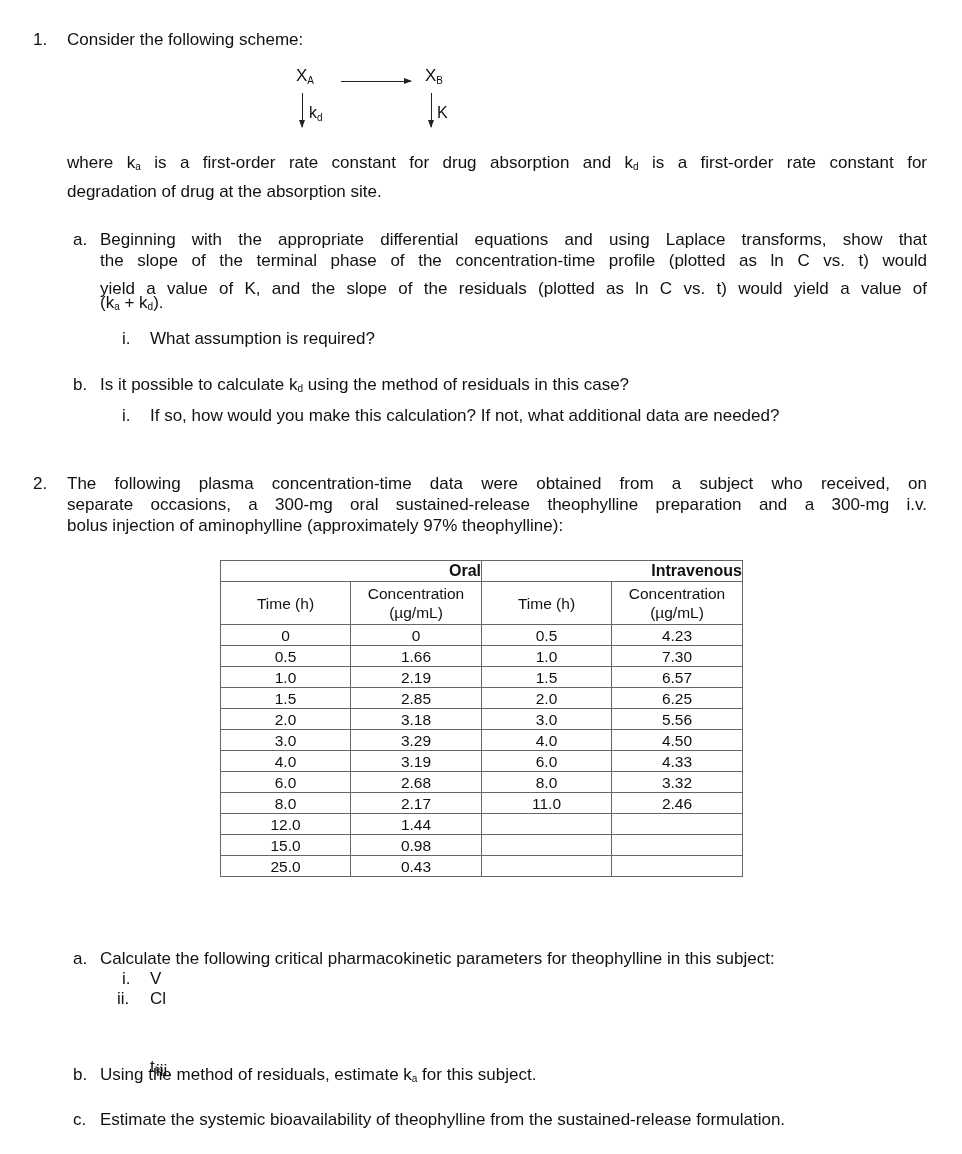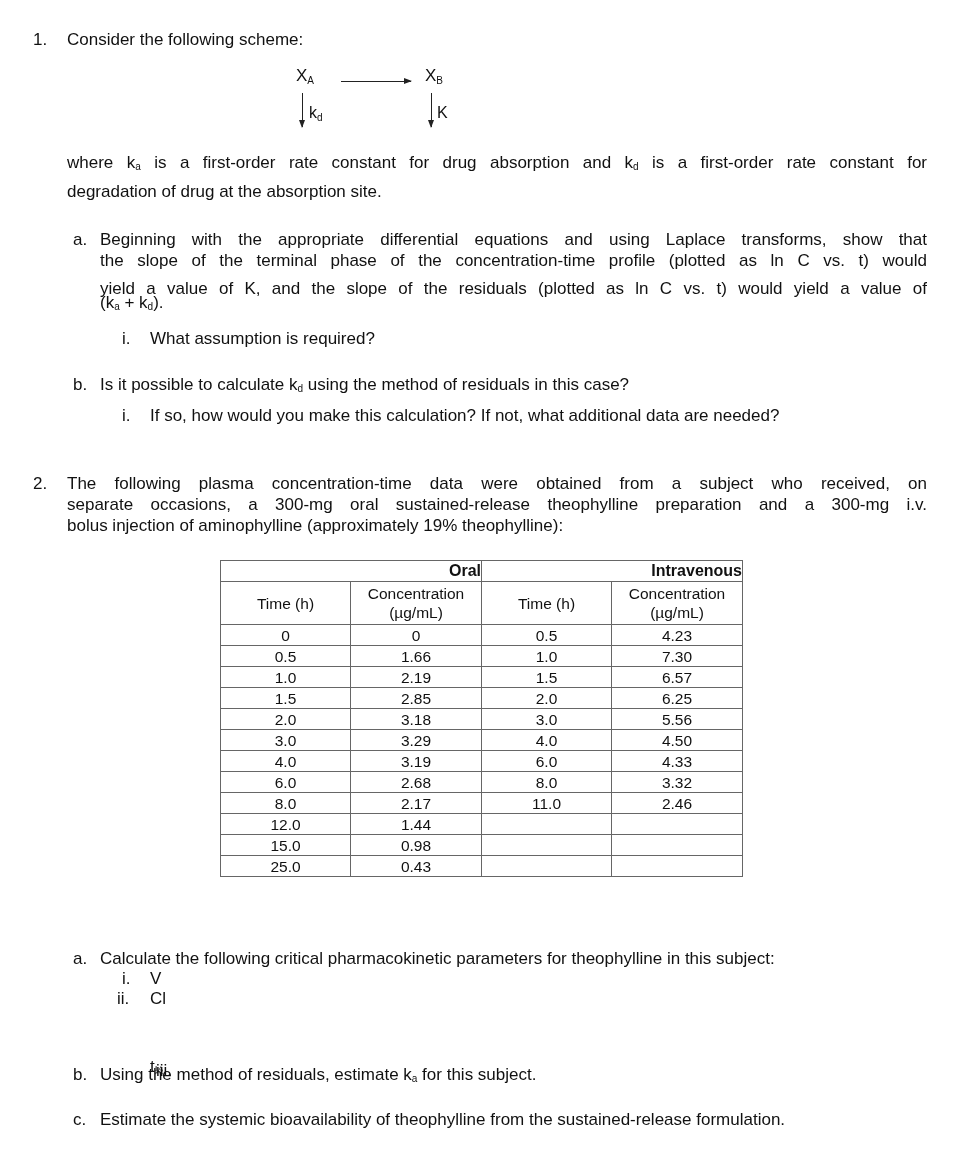--- a/index.html
+++ b/index.html
@@ -52,21 +52,21 @@
 <div class="line" style="left:150px;top:328px;">What assumption is required?</div>
 
 <div class="line" style="left:73px;top:374px;">b.</div>
 <div class="line" style="left:100px;top:374px;"><span>Is it possible to calculate k</span><sub class="s">d</sub><span> using the method of residuals in this case?</span></div>
 <div class="line" style="left:122px;top:405px;">i.</div>
 <div class="line" style="left:150px;top:405px;">If so, how would you make this calculation? If not, what additional data are needed?</div>
 
 <div class="line" style="left:33px;top:473px;">2.</div>
 <div class="just" style="left:67px;top:473px;width:860px;">The following plasma concentration-time data were obtained from a subject who received, on</div>
 <div class="just" style="left:67px;top:494px;width:860px;">separate occasions, a 300-mg oral sustained-release theophylline preparation and a 300-mg i.v.</div>
-<div class="line" style="left:67px;top:515px;">bolus injection of aminophylline (approximately 19% theophylline):</div>
+<div class="line" style="left:67px;top:515px;">bolus injection of aminophylline (approximately 97% theophylline):</div>
 
 <table class="pk">
   <colgroup>
     <col style="width:130px">
       <col style="width:131px">
       <col style="width:130px">
       <col style="width:131px">
   </colgroup>
   <tbody>
       <tr>

